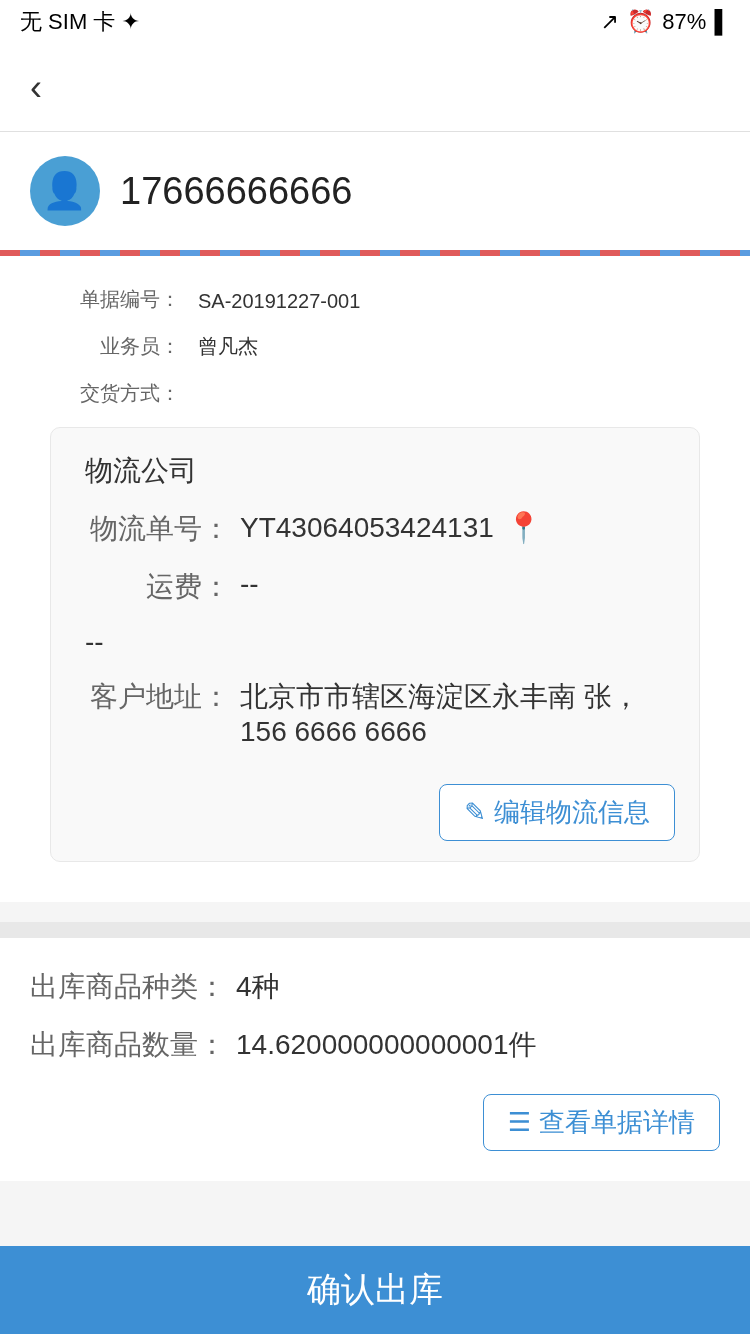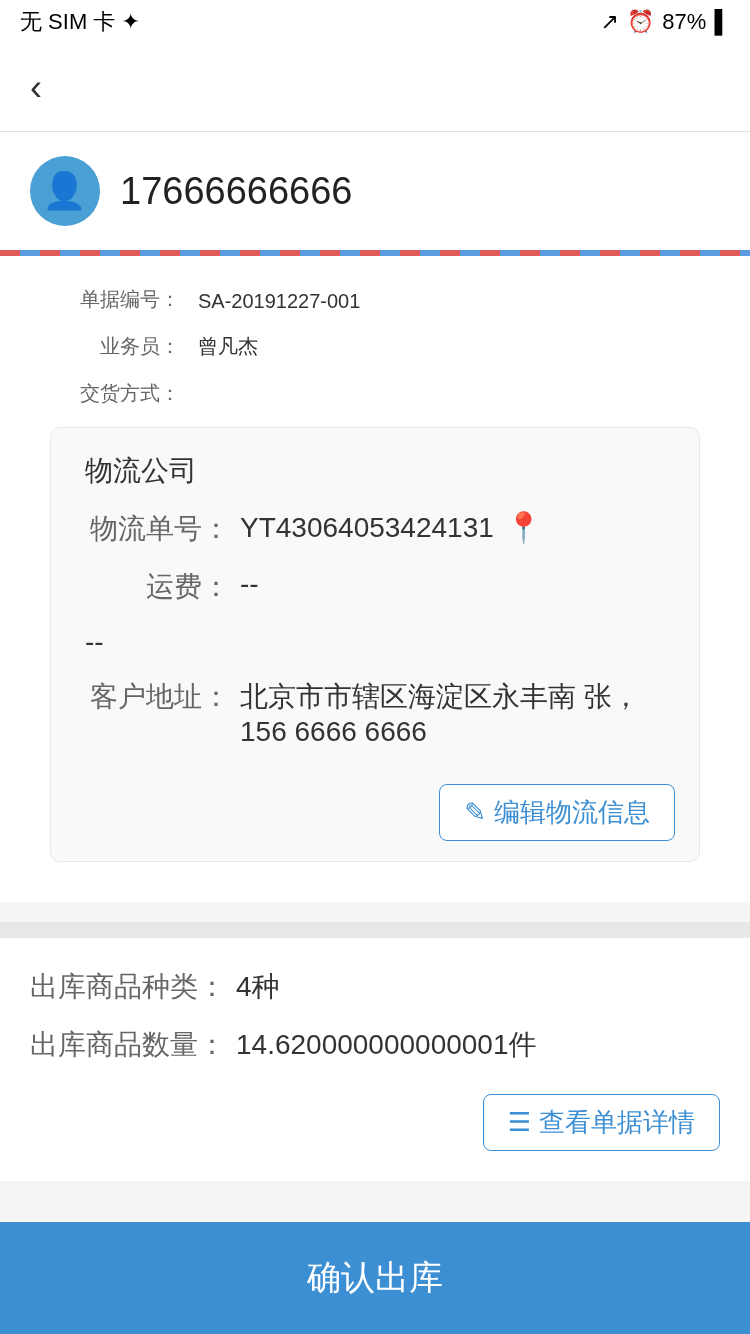--- a/index.html
+++ b/index.html
@@ -216,21 +216,21 @@
       height: 200px;
       background: #f5f5f5;
     }
 
     
     .confirm-bar {
       position: fixed;
       bottom: 0;
       left: 0;
       width: 750px;
-      height: 112px;
+      height: 88px;
       background: #3d8fd4;
       display: flex;
       align-items: center;
       justify-content: center;
       cursor: pointer;
     }
     .confirm-text {
       color: #fff;
       font-size: 34px;
       font-weight: 500;

